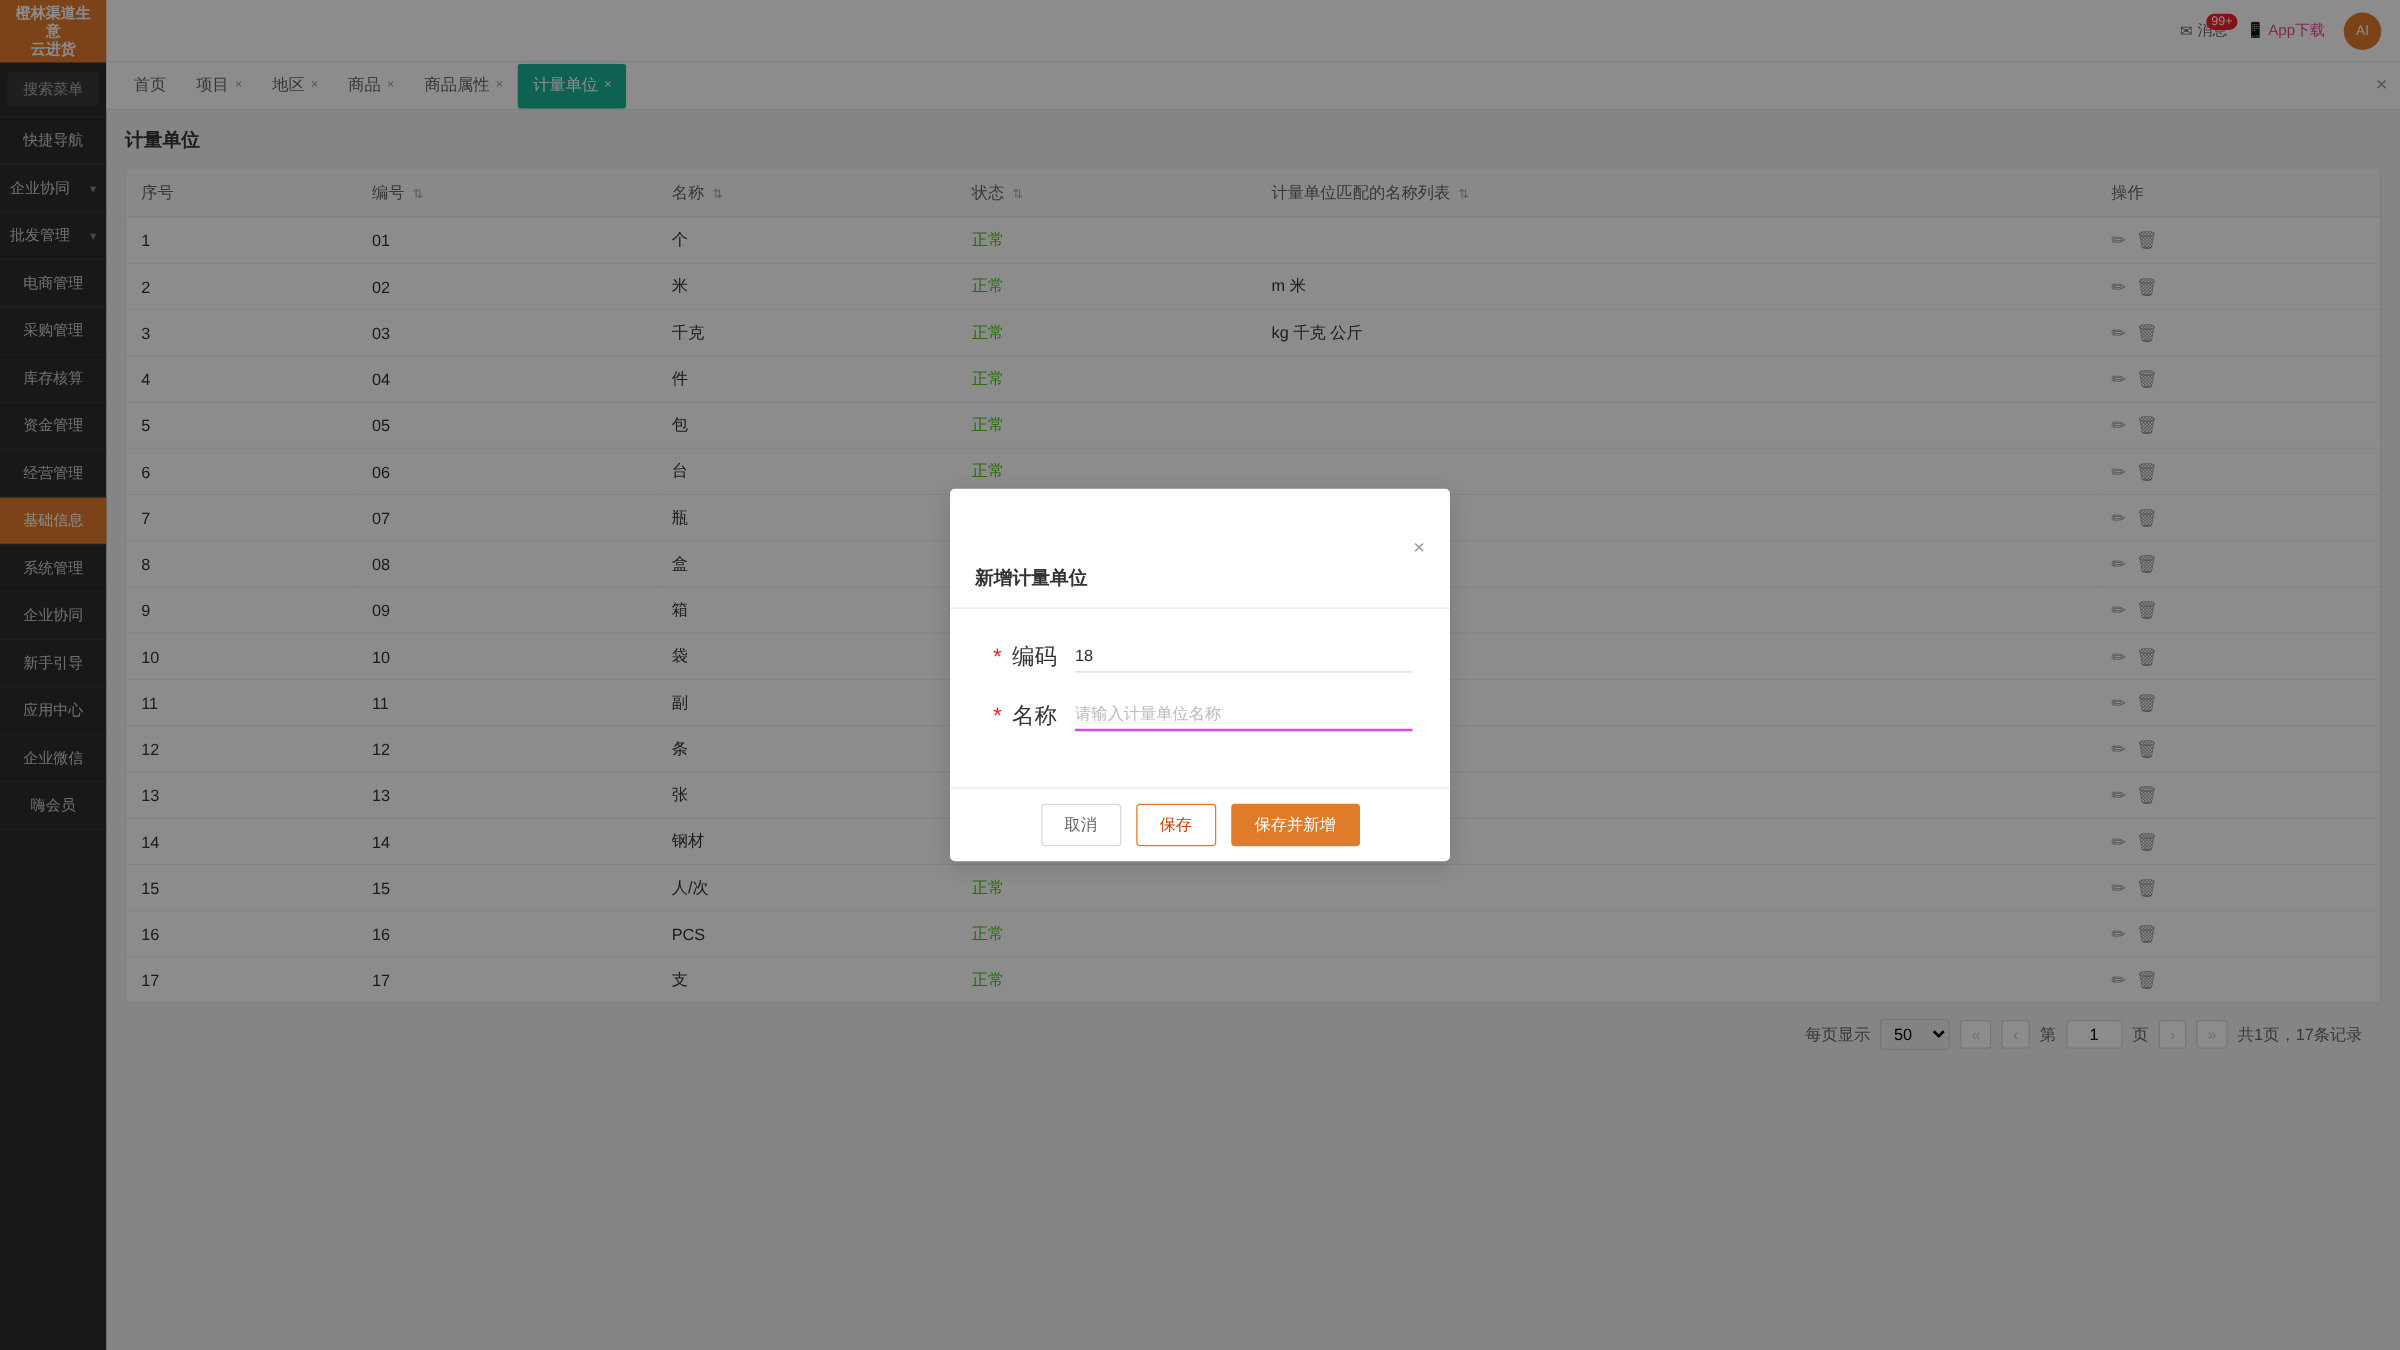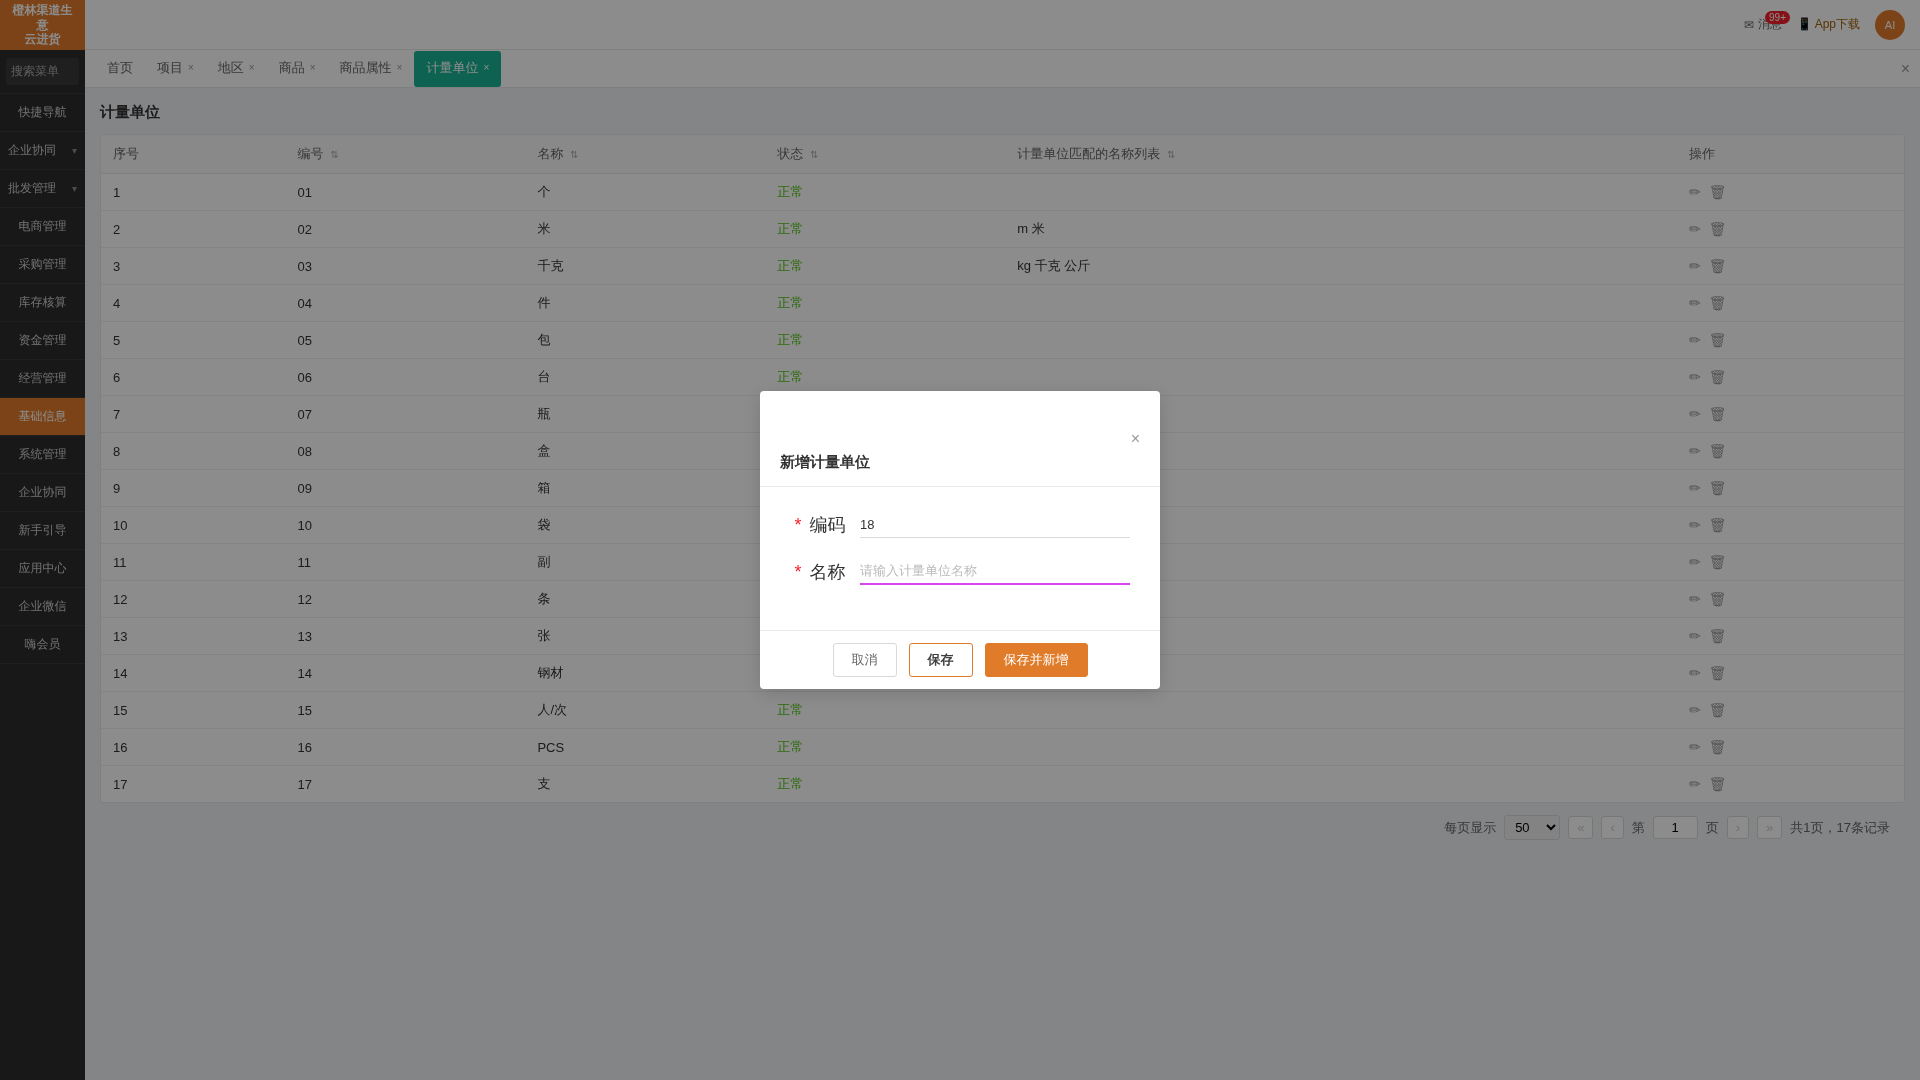--- a/index.html
+++ b/index.html
@@ -3,36 +3,36 @@
   <meta charset="utf-8">
   <style>
     * { box-sizing: border-box; margin: 0; padding: 0; }
     body { font-family: 'Microsoft YaHei', Arial, sans-serif; font-size: 13px; background: #f0f2f5; color: #333; display: flex; height: 1080px; width: 1920px; overflow: hidden; }
 
     
     .sidebar { width: 85px; background: #2d2d2d; display: flex; flex-direction: column; height: 100%; flex-shrink: 0; }
     .sidebar-logo { background: #e07b2a; padding: 10px; display: flex; align-items: center; justify-content: flex-end; height: 50px; }
     .sidebar-logo-text { color: white; font-size: 12px; font-weight: bold; text-align: center; line-height: 1.2; }
     .sidebar-search { padding: 8px 6px; }
-    .sidebar-search-btn { width: 100%; background: #3a3a3a; border: none; color: #aaa; padding: 5px; font-size: 12px; cursor: pointer; border-radius: 3px; text-align: left; }
+    .sidebar-search-btn { width: 100%; background: #3a3a3a; border: none; color: #aaa; padding: 5px; font-size: 12px; cursor: pointer; border-radius: 3px; text-align: center; }
     .sidebar-nav-item { padding: 10px 8px; color: #ccc; font-size: 12px; text-align: left; cursor: pointer; display: flex; flex-direction: column; align-items: center; gap: 3px; }
     .sidebar-nav-item.active { background: #e07b2a; color: white; }
     .sidebar-nav-item.has-sub { display: flex; flex-direction: row; justify-content: space-between; align-items: center; }
     .nav-arrow { font-size: 10px; color: #888; }
     .nav-group { border-bottom: 1px solid #3a3a3a; }
 
     
     .main { flex: 1; display: flex; flex-direction: column; overflow: hidden; }
 
     
     .topbar { background: #fff; height: 50px; display: flex; align-items: center; justify-content: space-between; padding: 0 15px; border-bottom: 1px solid #e8e8e8; }
     .topbar-right { display: flex; align-items: center; gap: 15px; }
     .topbar-msg { display: flex; align-items: center; gap: 4px; font-size: 12px; color: #666; cursor: pointer; position: relative; }
     .badge { background: #f5222d; color: white; font-size: 10px; border-radius: 10px; padding: 1px 4px; position: absolute; top: -5px; right: -8px; }
-    .topbar-app { font-size: 12px; color: #a16207; cursor: pointer; }
+    .topbar-app { font-size: 12px; color: #ec4899; cursor: pointer; }
     .topbar-avatar { width: 30px; height: 30px; border-radius: 50%; background: #ccc; cursor: pointer; }
 
     
     .tabs { background: #fff; display: flex; align-items: center; padding: 0 10px; border-bottom: 1px solid #e8e8e8; height: 38px; }
     .tab { padding: 8px 12px; font-size: 13px; cursor: pointer; color: #666; display: flex; align-items: center; gap: 5px; border-bottom: 2px solid transparent; }
     .tab.active { color: #fff; background: #1ab394; border-radius: 3px; }
     .tab-close { font-size: 10px; color: #999; cursor: pointer; }
     .tab.active .tab-close { color: #fff; }
     .tabs-close-all { margin-left: auto; font-size: 16px; color: #999; cursor: pointer; }
 
@@ -71,21 +71,21 @@
     .modal-close { cursor: pointer; color: #999; font-size: 16px; background: none; border: none; }
     .modal-body { padding: 25px 30px; }
     .form-row { display: flex; align-items: center; margin-bottom: 20px; }
     .form-label { width: 60px; text-align: center; font-size: 18px; color: #333; margin-right: 10px; flex-shrink: 0; }
     .form-required { color: #f5222d; margin-right: 3px; }
     .form-input { flex: 1; border: none; border-bottom: 1px solid #d9d9d9; padding: 5px 0; font-size: 13px; outline: none; color: #333; }
     .form-input.active-border { border-bottom: 2px solid #d946ef; }
     .form-input::placeholder { color: #bbb; }
     .modal-footer { padding: 12px 20px; border-top: 1px solid #e8e8e8; display: flex; align-items: center; justify-content: center; gap: 12px; }
     .btn-cancel { border: 1px solid #d9d9d9; background: #fff; color: #666; padding: 7px 18px; border-radius: 3px; cursor: pointer; font-size: 13px; }
-    .btn-save { background: #fff; border: 1px solid #e07b2a; color: #404040; padding: 7px 18px; border-radius: 3px; cursor: pointer; font-size: 13px; font-weight: bold; }
+    .btn-save { background: #fff; border: 1px solid #e07b2a; color: #c2410c; padding: 7px 18px; border-radius: 3px; cursor: pointer; font-size: 13px; }
     .btn-save-new { background: #e07b2a; border: 1px solid #e07b2a; color: #fff; padding: 7px 18px; border-radius: 3px; cursor: pointer; font-size: 13px; }
   </style>
 </head>
 <body>
 
 <div class="sidebar">
   <div class="sidebar-logo">
     <div class="sidebar-logo-text">橙林渠道生意<br>云进货</div>
   </div>
 

